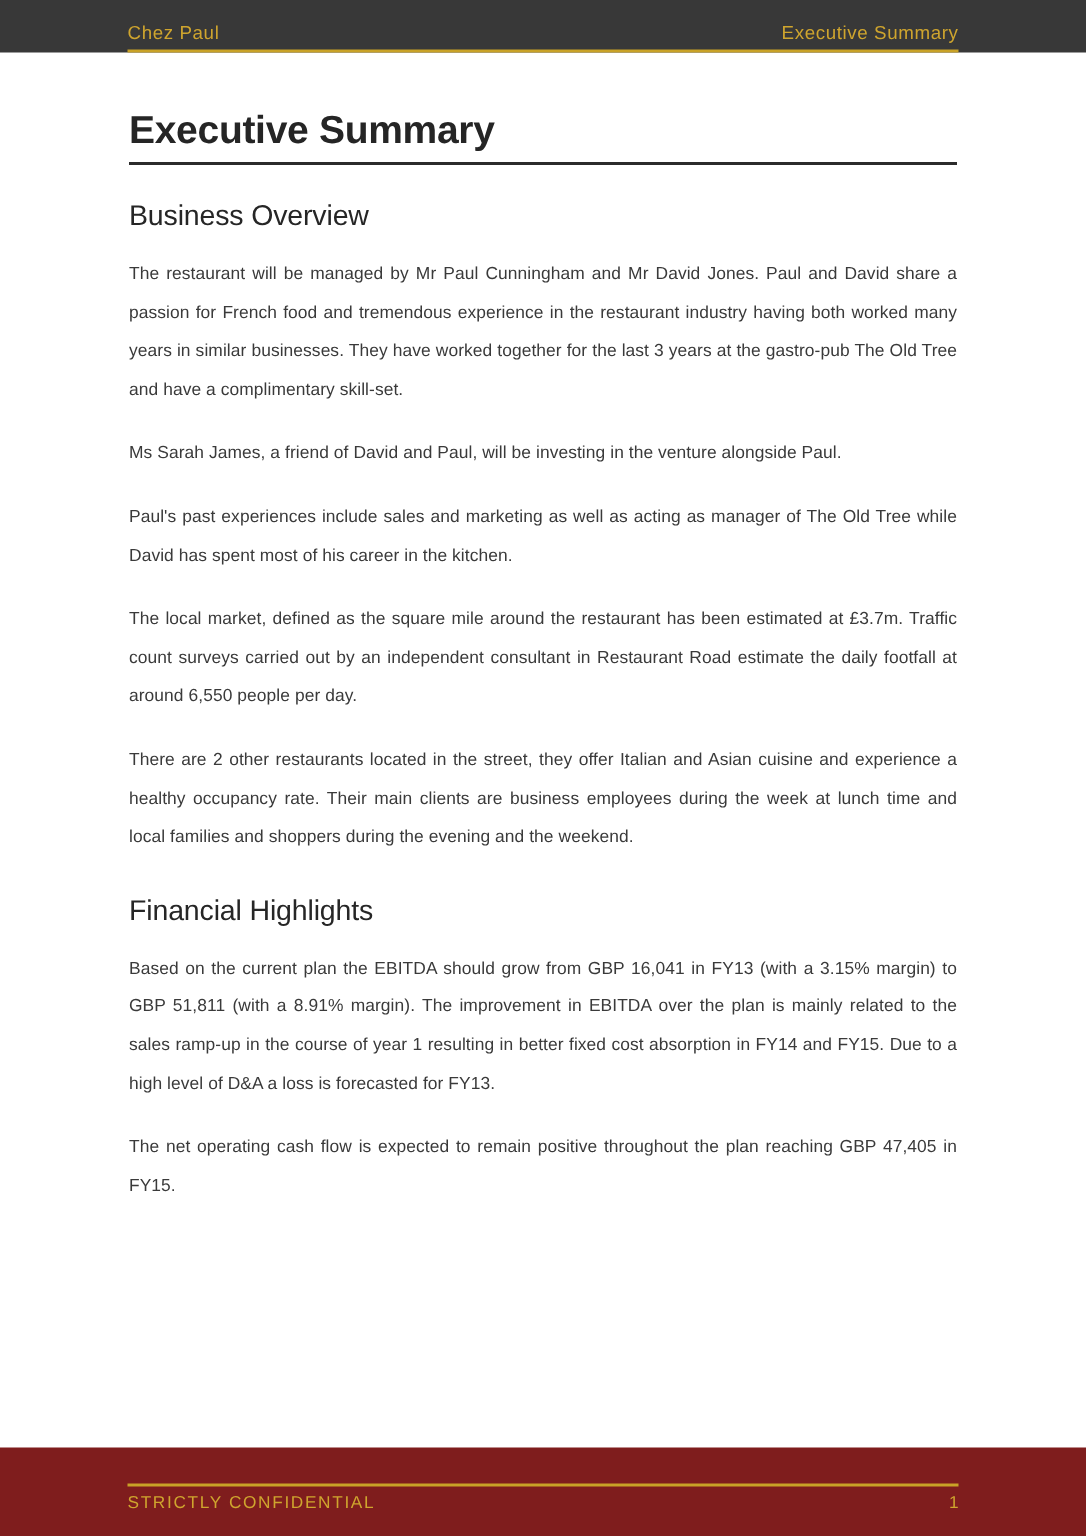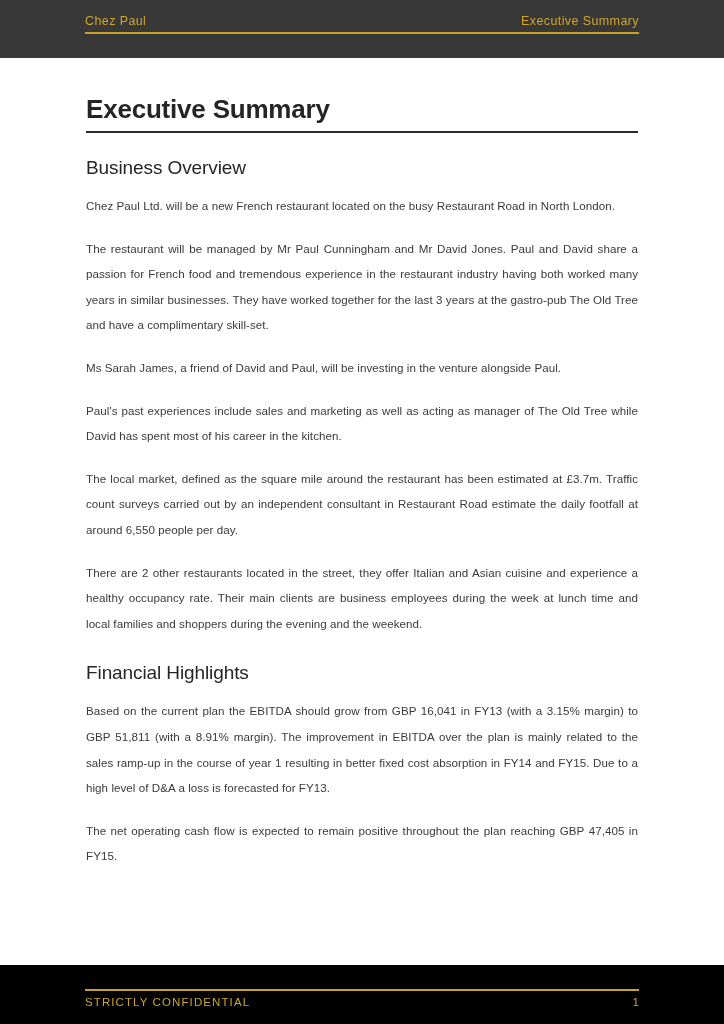--- a/index.html
+++ b/index.html
@@ -19,25 +19,25 @@
     width: 724px;
     height: 1024px;
     background: #ffffff;
     box-sizing: border-box;
     display: flex;
     flex-direction: column;
   }
 
   
   .header-bar {
-    height: 58px;
+    height: 35px;
     background: #383838;
     flex: 0 0 auto;
     display: flex;
-    align-items: flex-start;
+    align-items: center;
     justify-content: center;
     box-sizing: border-box;
   }
   .header-inner {
     width: 554px;
     margin-top: 14px;
     display: flex;
     justify-content: space-between;
     align-items: baseline;
     border-bottom: 2px solid #c9a227;
@@ -88,21 +88,21 @@
     margin: 0 0 17px 0;
     letter-spacing: 0.05px;
   }
   p.body-text:last-child {
     margin-bottom: 4px;
   }
 
   
   .footer-bar {
     height: 59px;
-    background: #000000;
+    background: #7f1d1d;
     flex: 0 0 auto;
     display: flex;
     align-items: flex-start;
     justify-content: center;
     box-sizing: border-box;
   }
   .footer-inner {
     width: 554px;
     margin-top: 24px;
     display: flex;
@@ -135,21 +135,20 @@
       <span class="header-left">Chez Paul</span>
       <span class="header-right">Executive Summary</span>
     </div>
   </div>
 
   <div class="content">
 
     <h1 class="doc-title">Executive Summary</h1>
 
     <h2 class="section-heading">Business Overview</h2>
-    <p class="body-text">Chez Paul Ltd. will be a new French restaurant located on the busy Restaurant Road in North London.</p>
     <p class="body-text">The restaurant will be managed by Mr Paul Cunningham and Mr David Jones. Paul and David share a passion for French food and tremendous experience in the restaurant industry having both worked many years in similar businesses. They have worked together for the last 3 years at the gastro-pub The Old Tree and have a complimentary skill-set.</p>
     <p class="body-text">Ms Sarah James, a friend of David and Paul, will be investing in the venture alongside Paul.</p>
     <p class="body-text">Paul's past experiences include sales and marketing as well as acting as manager of The Old Tree while David has spent most of his career in the kitchen.</p>
 
     <p class="body-text">The local market, defined as the square mile around the restaurant has been estimated at £3.7m. Traffic count surveys carried out by an independent consultant in Restaurant Road estimate the daily footfall at around 6,550 people per day.</p>
     <p class="body-text">There are 2 other restaurants located in the street, they offer Italian and Asian cuisine and experience a healthy occupancy rate. Their main clients are business employees during the week at lunch time and local families and shoppers during the evening and the weekend.</p>
 
     <h2 class="section-heading tight">Financial Highlights</h2>
     <p class="body-text">Based on the current plan the EBITDA should grow from GBP 16,041 in FY13 (with a 3.15% margin) to GBP 51,811 (with a 8.91% margin). The improvement in EBITDA over the plan is mainly related to the sales ramp-up in the course of year 1 resulting in better fixed cost absorption in FY14 and FY15. Due to a high level of D&amp;A a loss is forecasted for FY13.</p>
     <p class="body-text">The net operating cash flow is expected to remain positive throughout the plan reaching GBP 47,405 in FY15.</p>

